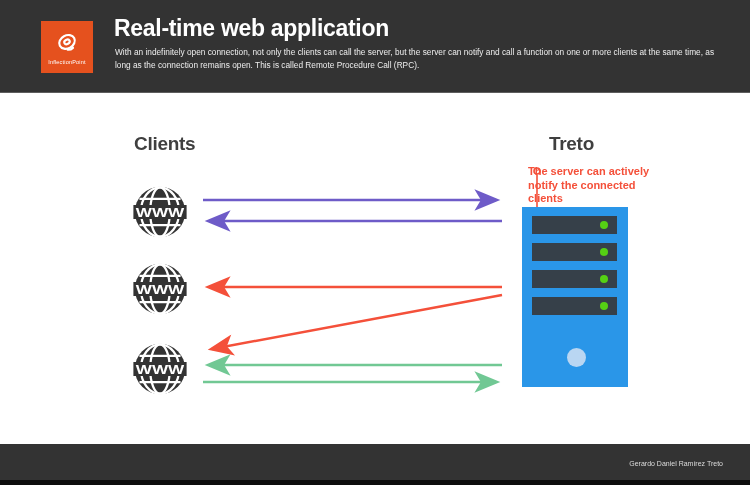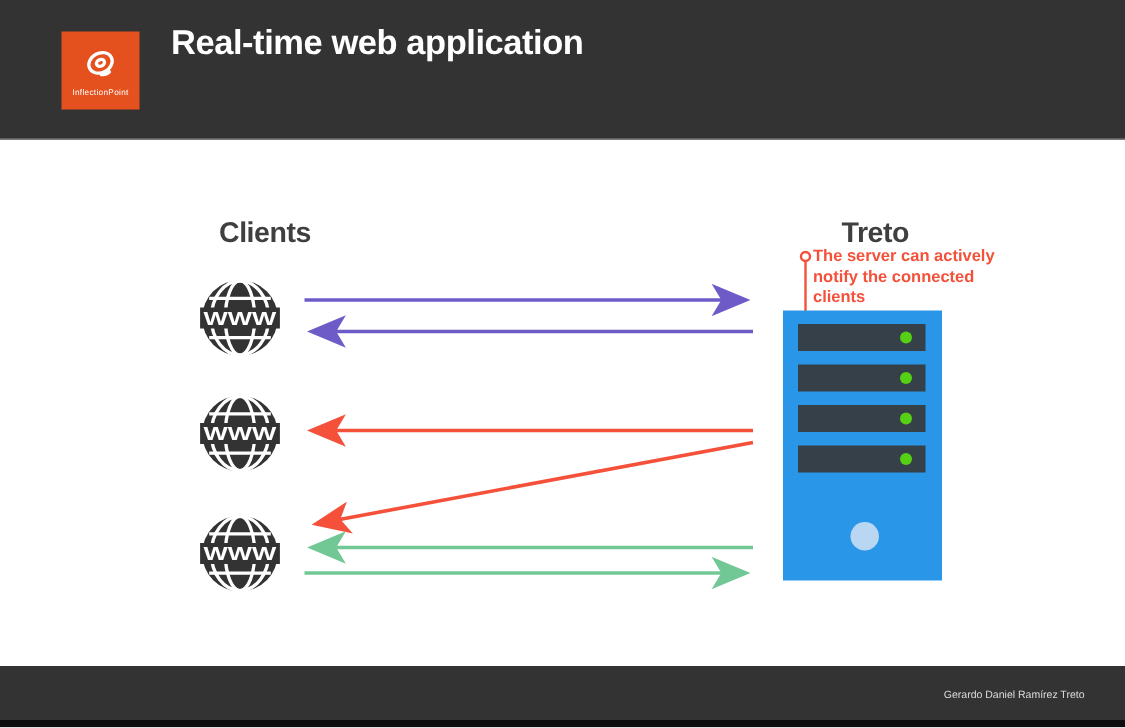--- a/index.html
+++ b/index.html
@@ -12,38 +12,38 @@
   .logo{position:absolute;left:41px;top:21px;width:52px;height:52px;background:#e5511e;
         display:flex;flex-direction:column;align-items:center;justify-content:center;gap:3px;}
   .logo svg{display:block;}
   .logo-caption{color:#ffffff;font-size:5.5px;letter-spacing:.2px;white-space:nowrap;}
   .title{position:absolute;left:114px;top:15px;margin:0;color:#ffffff;
          font-size:23px;font-weight:bold;letter-spacing:-.3px;white-space:nowrap;}
   .desc{position:absolute;left:115px;top:46px;width:600px;margin:0;color:#eeeeee;
         font-size:8.3px;line-height:13px;}
 
   
-  .heading{position:absolute;margin:16px;color:#3f3f3f;font-size:19px;font-weight:bold;
+  .heading{position:absolute;margin:4px;color:#3f3f3f;font-size:19px;font-weight:bold;
            letter-spacing:-.3px;white-space:nowrap;}
   .clients-heading{left:130px;top:129px;}
   .server-heading{left:545px;top:129px;}
 
   .globe{position:absolute;left:132px;width:56px;height:56px;}
   .globe-1{top:184px;} .globe-2{top:261px;} .globe-3{top:341px;}
 
   .arrow-layer{position:absolute;left:0;top:0;width:750px;height:485px;pointer-events:none;}
 
   .server-tower{position:absolute;left:522px;top:207px;width:106px;height:180px;background:#2a96e8;}
   .slot{position:absolute;left:10px;width:85px;height:18px;background:#364049;
         display:flex;align-items:center;justify-content:flex-end;padding-right:9px;box-sizing:border-box;}
   .slot-1{top:9px;} .slot-2{top:36px;} .slot-3{top:63px;} .slot-4{top:90px;}
   .led{width:8px;height:8px;border-radius:50%;background:#55d014;}
   .power{position:absolute;left:45px;top:141px;width:19px;height:19px;border-radius:50%;background:#b9d6f2;}
 
-  .annotation{position:absolute;left:542px;top:165px;width:132px;margin:0;
+  .annotation{position:absolute;left:528px;top:165px;width:132px;margin:0;
               color:#f4503a;font-size:11px;font-weight:bold;line-height:13.5px;}
 
   
   .footer{position:absolute;left:0;top:444px;width:750px;height:36px;background:#333333;}
   .footer-strip{position:absolute;left:0;top:480px;width:750px;height:5px;background:#0d0d0d;}
   .credit{position:absolute;right:27px;top:16px;color:#dddddd;font-size:7px;white-space:nowrap;}
 </style>
 </head>
 <body>
 
@@ -54,20 +54,21 @@
       <svg width="26" height="26" viewBox="0 0 24 24">
         <g transform="rotate(-28 12 11)" fill="none" stroke="#ffffff" stroke-width="2">
           <ellipse cx="12" cy="11" rx="7.5" ry="6"></ellipse>
           <ellipse cx="12" cy="11" rx="2.6" ry="2"></ellipse>
         </g>
         <path d="M17.5 16.5 Q15.5 18.5 12.5 18.2" fill="none" stroke="#ffffff" stroke-width="2" stroke-linecap="round"></path>
       </svg>
       <span class="logo-caption">InflectionPoint</span>
     </div>
     <h1 class="title">Real-time web application</h1>
+    <p class="desc">With an indefinitely open connection, not only the clients can call the server, but the server can notify and call a function on one or more clients at the same time, as long as the connection remains open. This is called Remote Procedure Call (RPC).</p>
   </div>
 
   <h2 class="heading clients-heading">Clients</h2>
   <h2 class="heading server-heading">Treto</h2>
 
   <svg class="globe globe-1" viewBox="0 0 60 60">
     <circle cx="30" cy="30" r="27" fill="#333333"></circle>
     <g fill="none" stroke="#ffffff" stroke-width="2.4">
       <ellipse cx="30" cy="30" rx="10.5" ry="26.5"></ellipse>
       <ellipse cx="30" cy="30" rx="20.5" ry="26.5"></ellipse>

